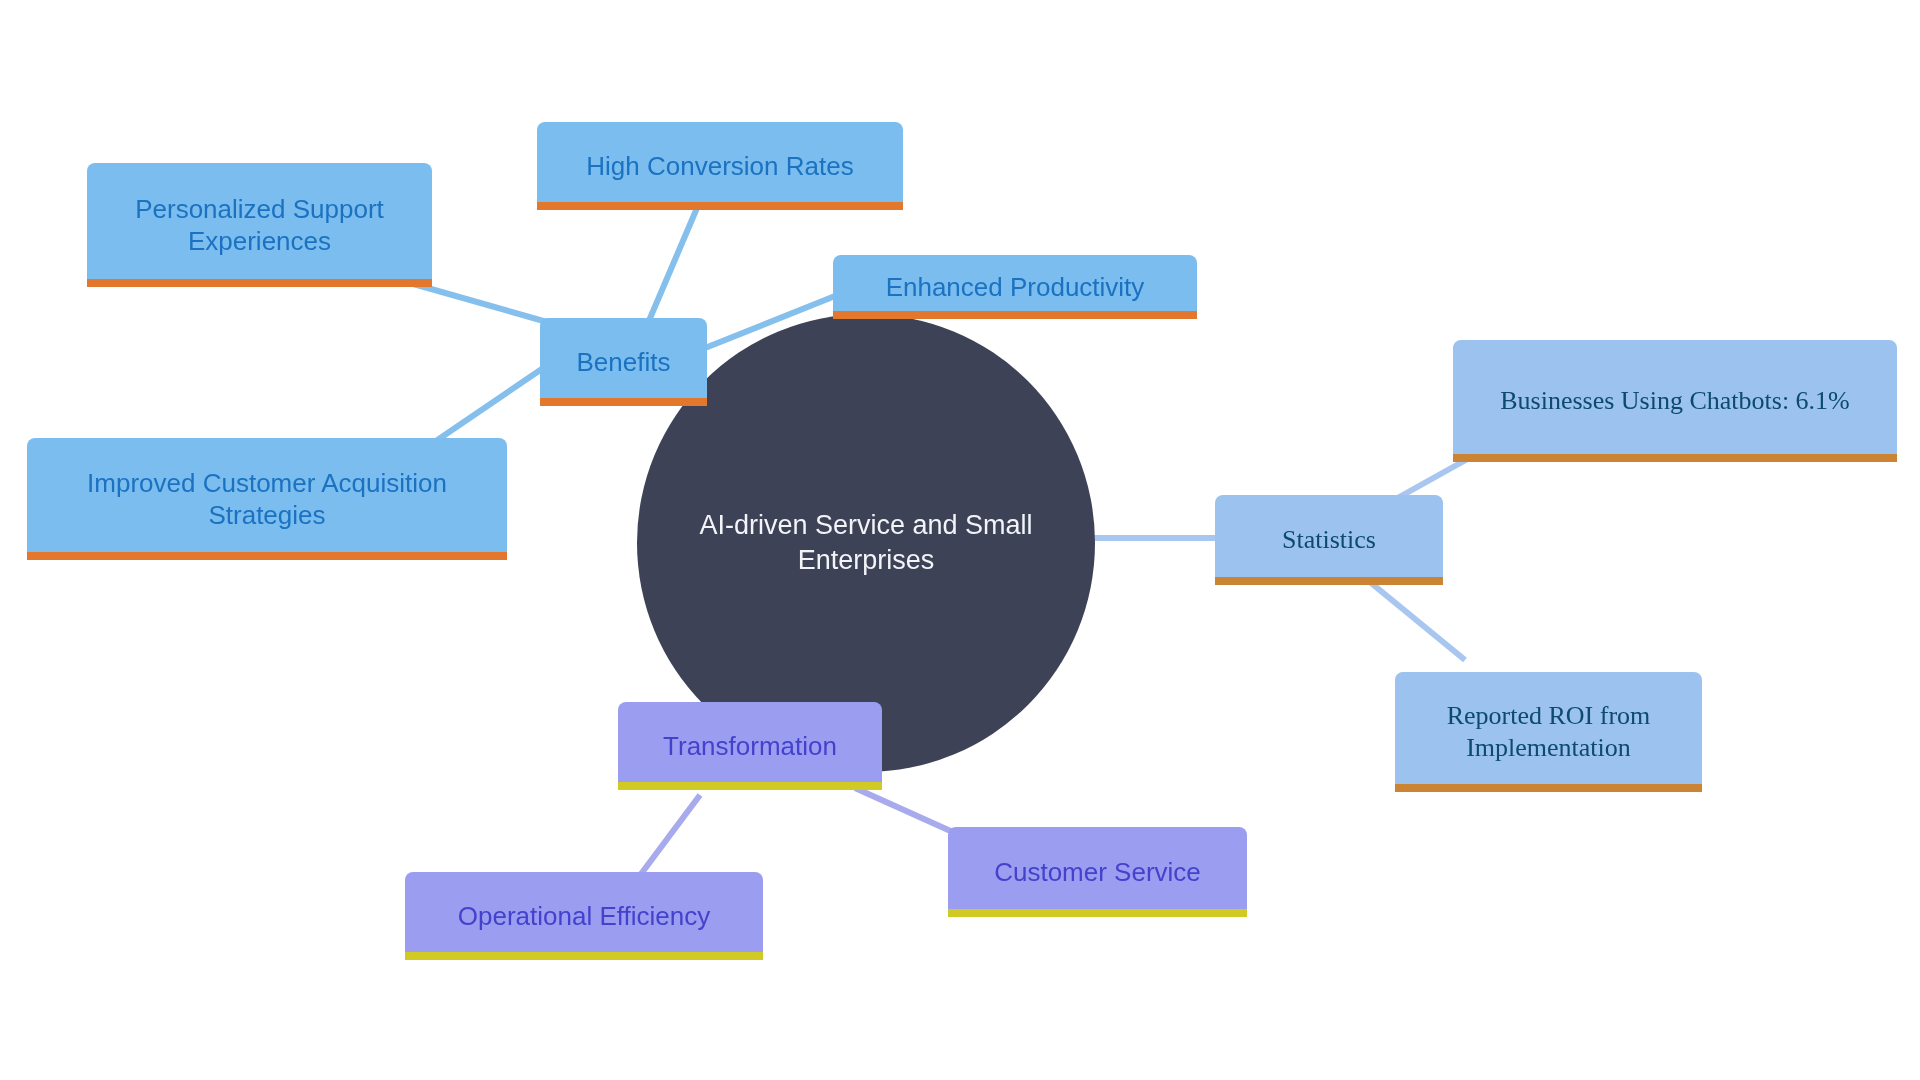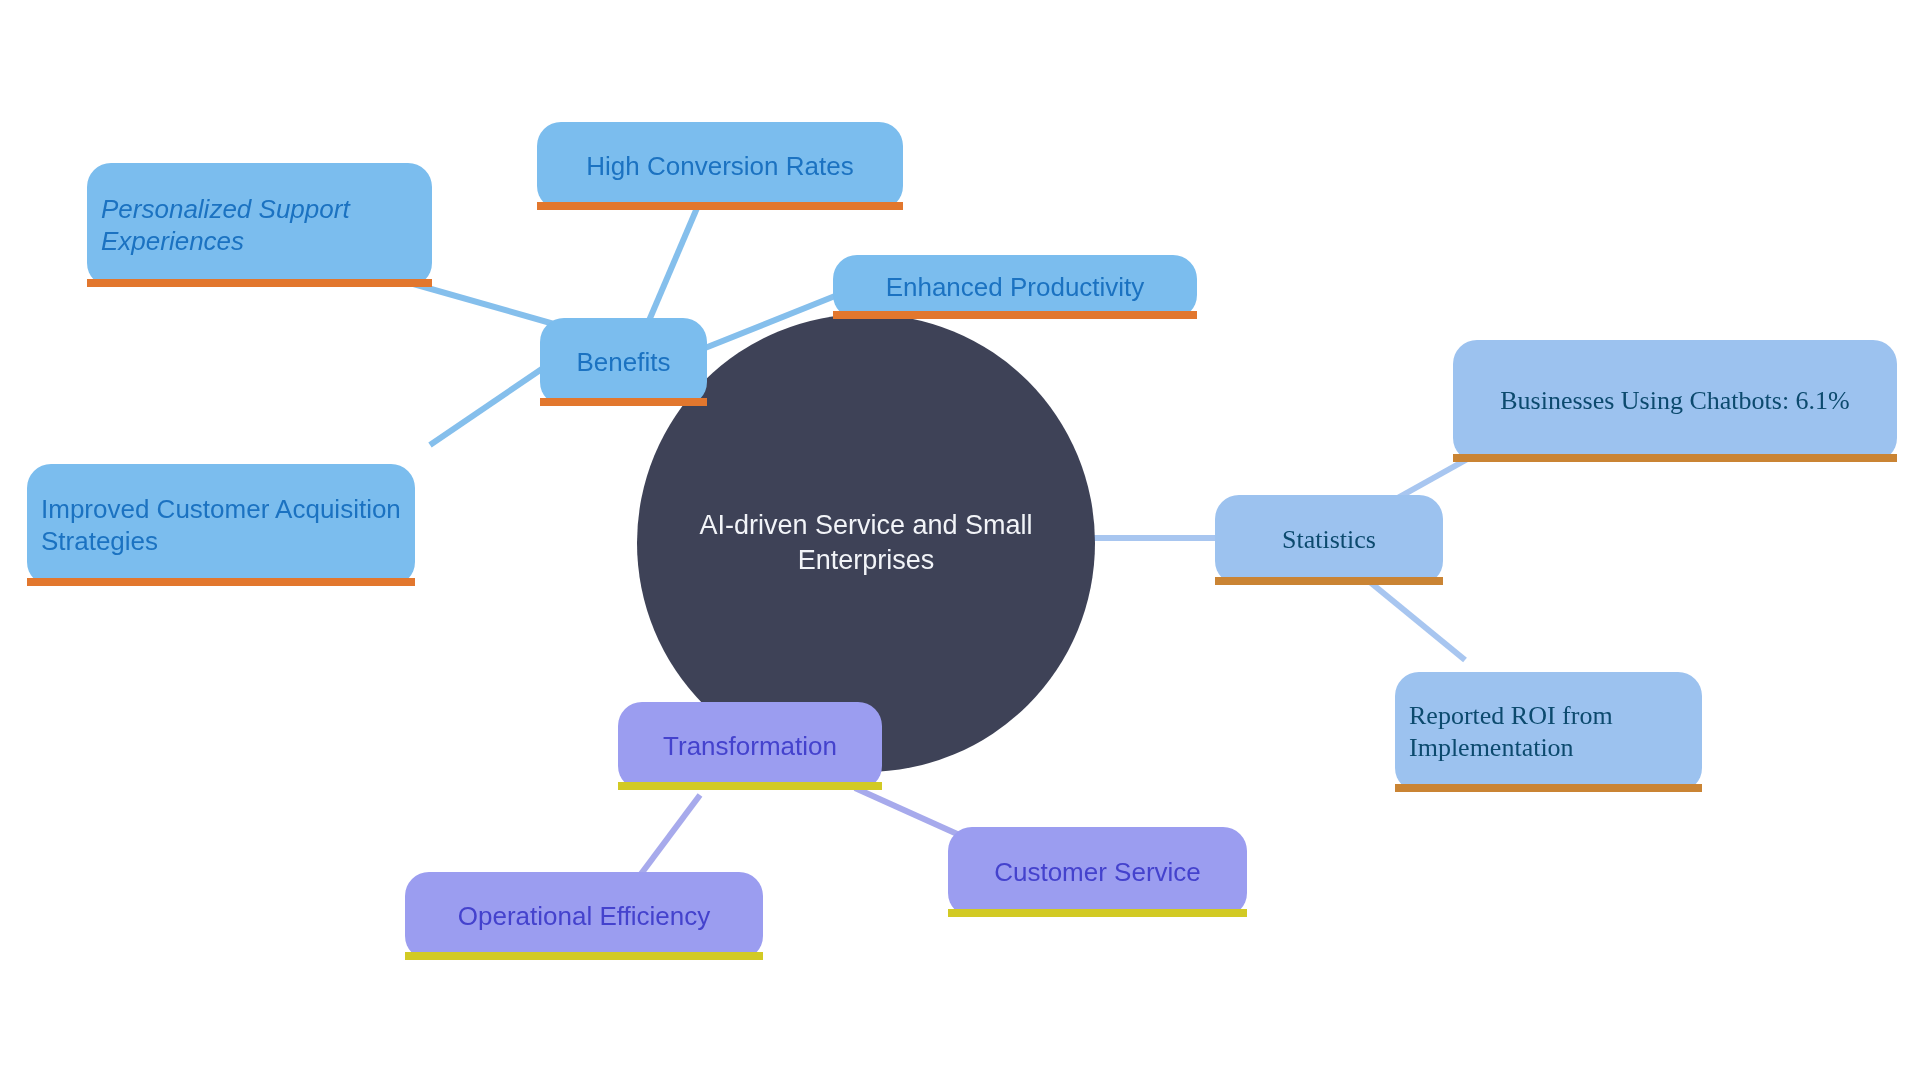--- a/index.html
+++ b/index.html
@@ -16,41 +16,41 @@
     position:absolute; z-index:2;
     left:637px; top:314px; width:458px; height:458px;
     background:#3e4257; border-radius:50%;
     display:flex; align-items:center; justify-content:center; text-align:center;
     color:#f2f4f8; font-size:27px; font-weight:500; line-height:1.3;
     padding:0 44px; box-sizing:border-box;
   }
 
   .node {
     position:absolute; z-index:3;
-    border-radius:24px;
-    display:flex; align-items:center; justify-content:center; text-align:left;
+    border-radius:8px;
+    display:flex; align-items:center; justify-content:center; text-align:center;
     font-size:26px; font-weight:500; line-height:1.25;
     padding:0 14px 0 14px; box-sizing:border-box;
   }
   .node::after {
     content:""; position:absolute; left:0; right:0; bottom:0; height:8px;
   }
   .node-benefits-family { background:#7bbdee; color:#1b72c1; }
   .node-benefits-family::after { background:#e2772e; }
   .node-stats-family { background:#9cc2ef; color:#0c4a6e;font-family:Liberation Serif, serif; }
   .node-stats-family::after { background:#ca8434; }
   .node-trans-family { background:#9b9df0; color:#4442cd; }
   .node-trans-family::after { background:#d2ca24; }
 
   
-  .pos-personalized { left:87px;  top:163px; width:345px; height:124px;font-style:italic; }
+  .pos-personalized { left:87px;  top:163px; width:345px; height:124px; }
   .pos-highconv     { left:537px; top:122px; width:366px; height:88px;  }
   .pos-enhanced     { left:833px; top:255px; width:364px; height:64px;  }
   .pos-benefits     { left:540px; top:318px; width:167px; height:88px;  }
-  .pos-improved     { left:27px;  top:464px; width:388px; height:122px; }
+  .pos-improved     { left:27px;  top:438px; width:480px; height:122px; }
   .pos-statistics   { left:1215px;top:495px; width:228px; height:90px;  }
   .pos-businesses   { left:1453px;top:340px; width:444px; height:122px; }
   .pos-roi          { left:1395px;top:672px; width:307px; height:120px; }
   .pos-transformation { left:618px; top:702px; width:264px; height:88px; }
   .pos-operational  { left:405px; top:872px; width:358px; height:88px;  }
   .pos-custservice  { left:948px; top:827px; width:299px; height:90px;  }
 </style>
 </head>
 <body>
 

